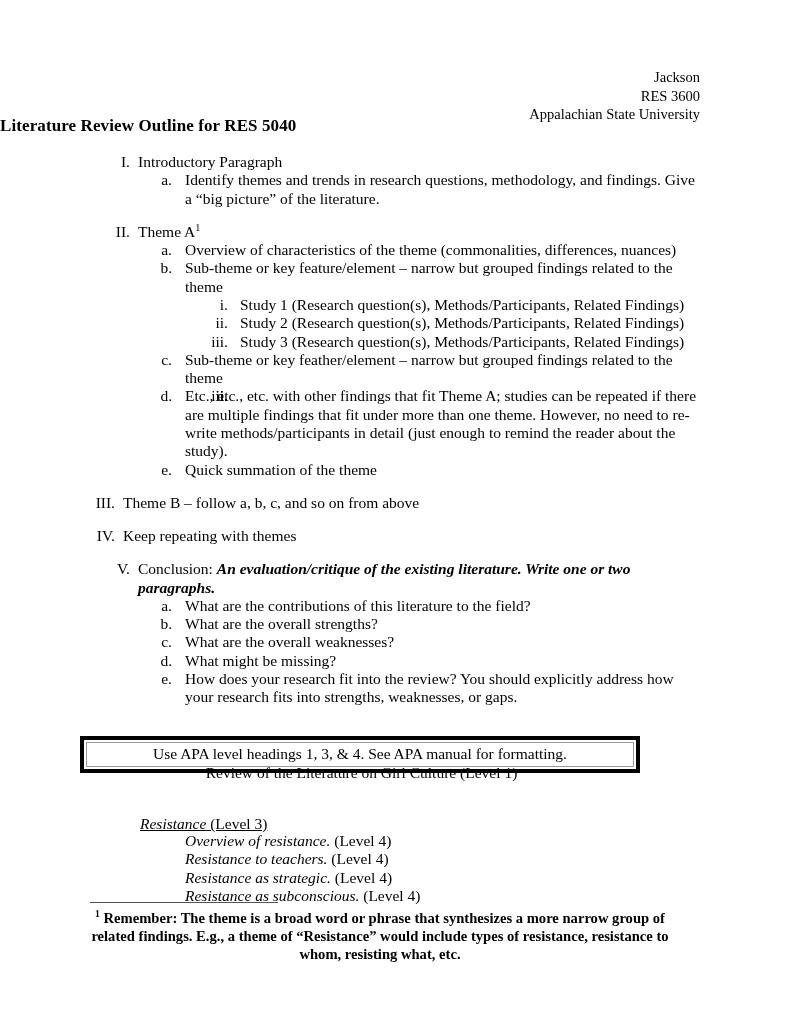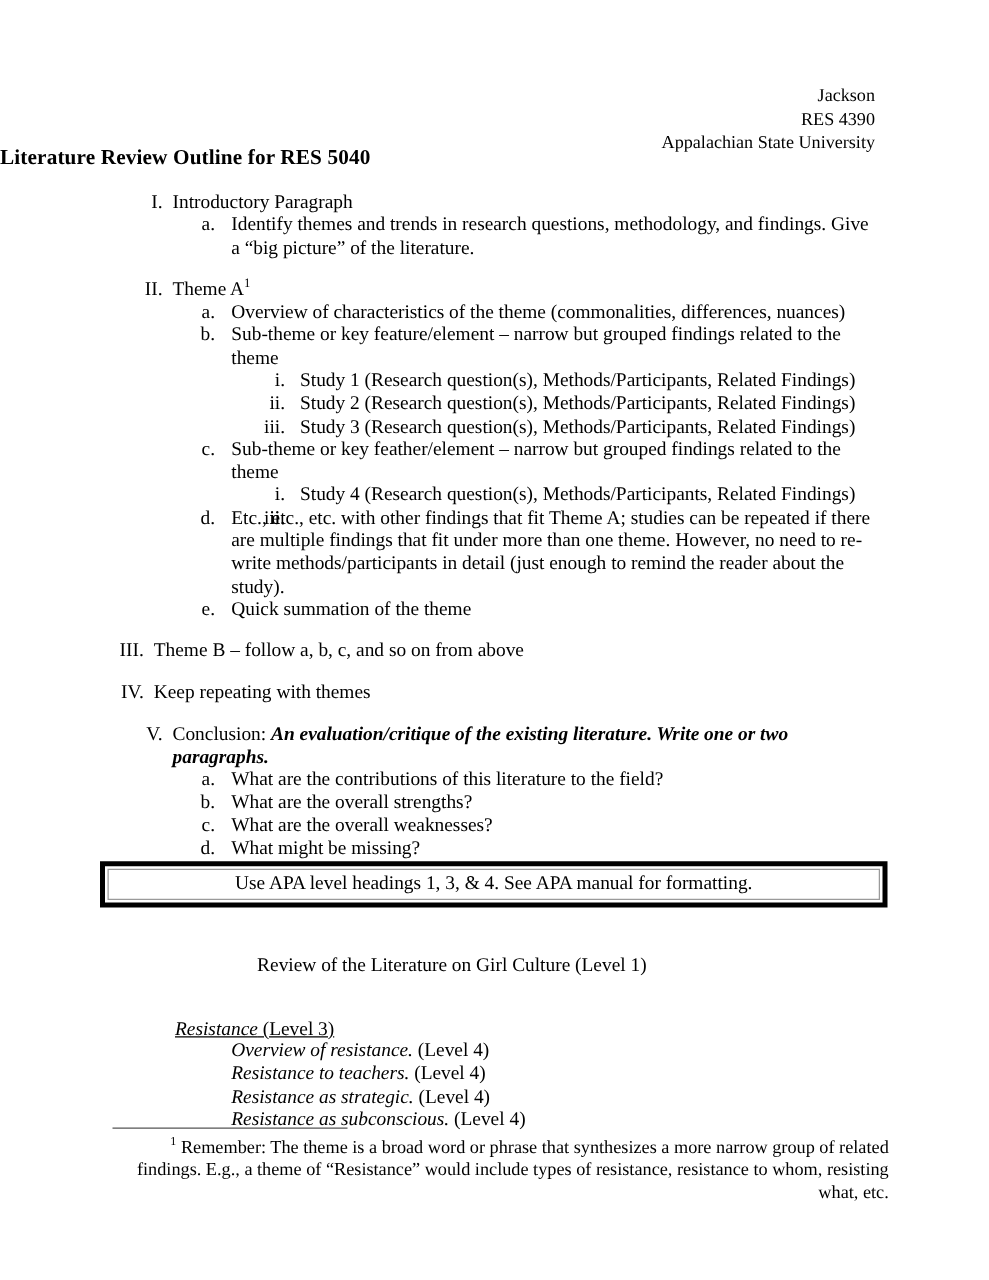--- a/index.html
+++ b/index.html
@@ -103,22 +103,22 @@
     vertical-align: super;
     line-height: 0;
   }
 
   .bi { font-weight: bold; font-style: italic; }
 
   
   .note-box-outer {
     position: absolute;
     left: 80px;
-    top: 663px;
-    width: 630px;
+    top: 710px;
+    width: 560px;
     box-sizing: border-box;
     border: 4px solid #000000;
     background: #ffffff;
     padding: 2px;
   }
   .note-box-inner {
     border: 1px solid #9a9a9a;
     text-align: center;
     padding: 2px 0 3px 0;
     font-size: 15.5px;
@@ -151,41 +151,42 @@
   .footnote-rule {
     position: absolute;
     left: 90px;
     top: 876px;
     width: 188px;
     height: 0;
     border-top: 1.2px solid #555555;
   }
   .footnote {
     position: absolute;
-    left: 103px;
+    left: 76px;
     top: 884px;
     width: 608px;
     font-size: 14.6px;
     line-height: 1.22;
-    text-align: right;
+    text-align: center;
+    font-weight: bold;
   }
   .footnote sup {
     font-size: 0.66em;
     vertical-align: super;
     line-height: 0;
   }
 </style>
 </head>
 <body>
 
 <div class="page">
 
   <div class="header-block">
     <div>Jackson</div>
-    <div>RES 4390</div>
+    <div>RES 3600</div>
     <div>Appalachian State University</div>
   </div>
 
   <div class="doc-title">Literature Review Outline for RES 5040</div>
 
   <div class="outline">
 
     <div class="lvl1">
       <span class="mark">I.</span>
       <span class="body-text">Introductory Paragraph</span>
@@ -223,21 +224,20 @@
       <span class="mark">iii.</span>
       <span class="body-text">Study 3 (Research question(s), Methods/Participants, Related Findings)</span>
     </div>
 
     <div class="lvl2">
       <span class="mark">c.</span>
       <span class="body-text">Sub-theme or key feather/element – narrow but grouped findings related to the theme</span>
     </div>
     <div class="lvl3">
       <span class="mark">i.</span>
-      <span class="body-text">Study 4 (Research question(s), Methods/Participants, Related Findings)</span>
     </div>
     <div class="lvl3">
       <span class="mark">ii.</span>
     </div>
     <div class="lvl3">
       <span class="mark">iii.</span>
     </div>
 
     <div class="lvl2">
       <span class="mark">d.</span>

